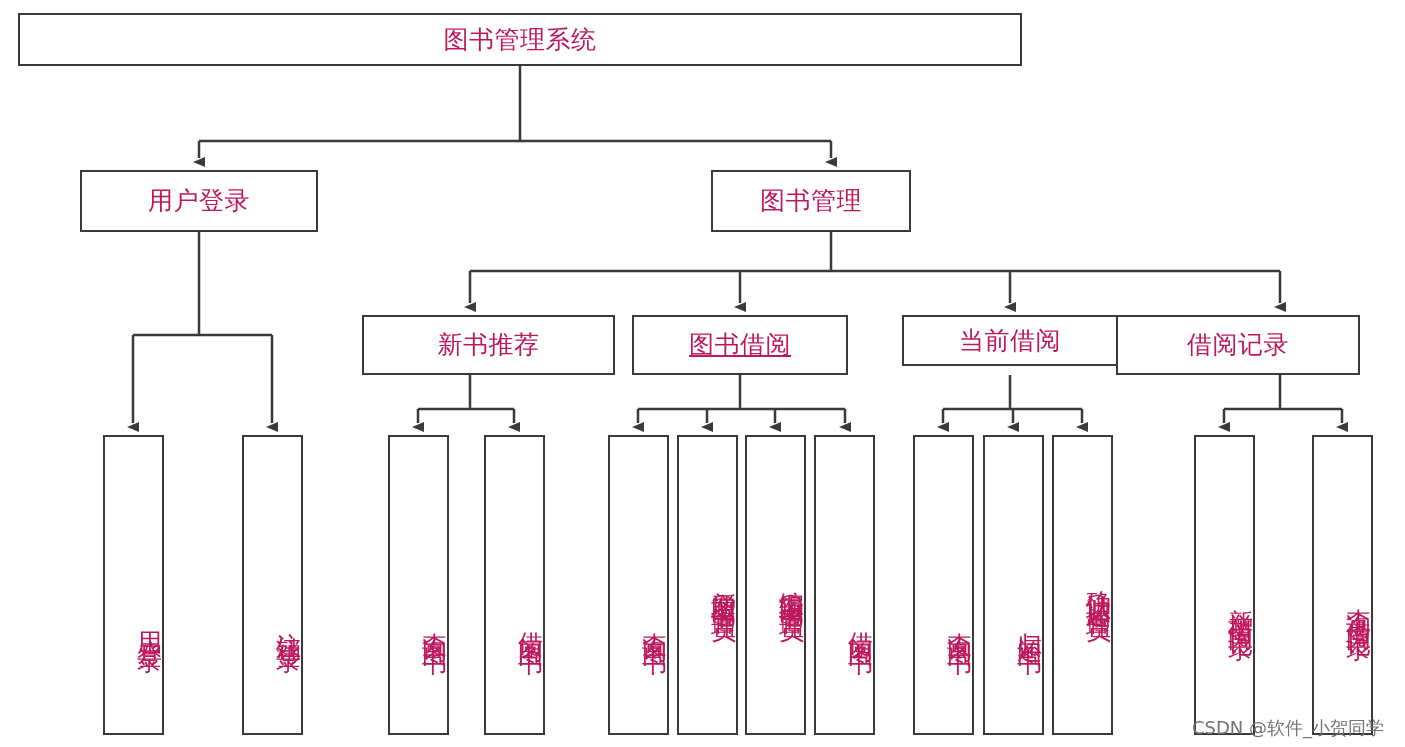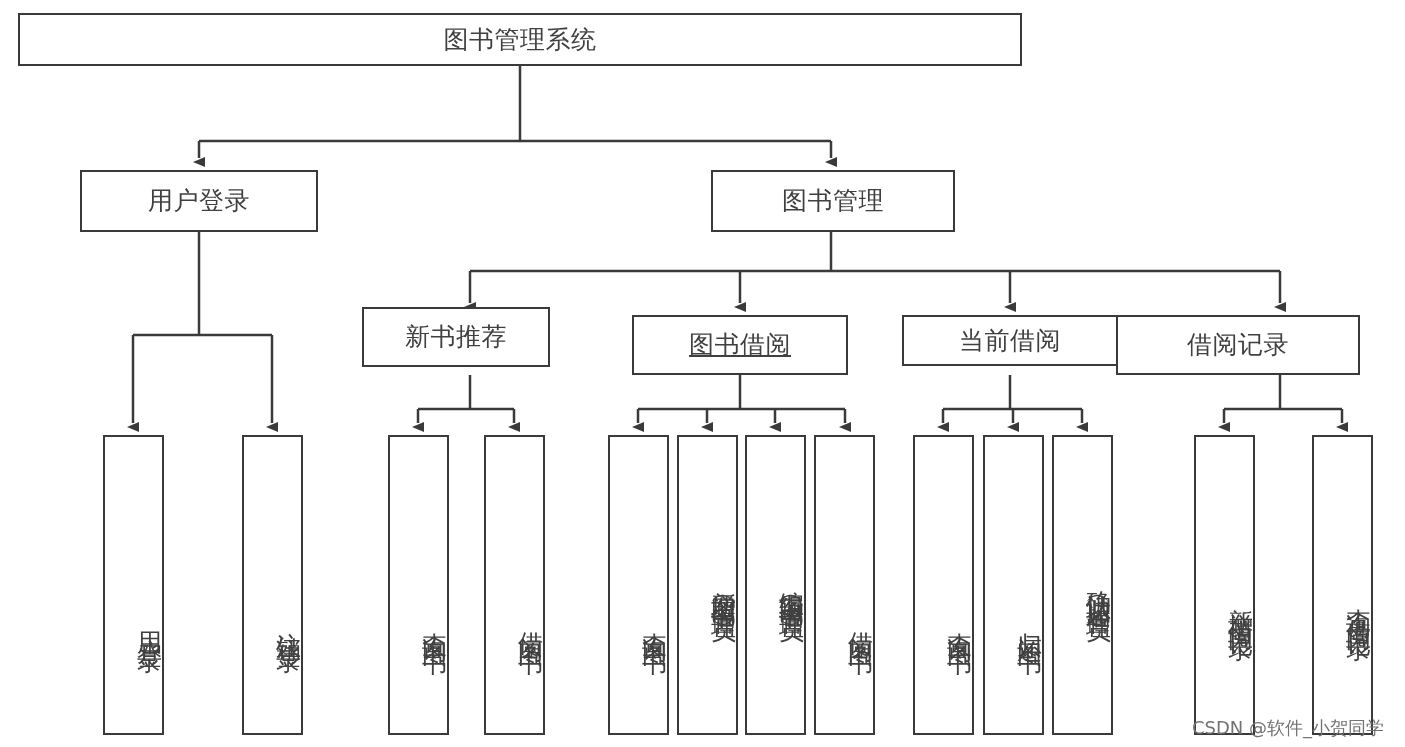--- a/index.html
+++ b/index.html
@@ -27,21 +27,21 @@
     pointer-events: none;
   }
   .node {
     position: absolute;
     box-sizing: border-box;
     background: #ffffff;
     border: 2.5px solid #3a3a3a;
     display: flex;
     align-items: center;
     justify-content: center;
-    color: #404040;
+    color: #be185d;
   }
   .node.horiz {
     font-size: 25px;
     letter-spacing: 0.5px;
     line-height: 1.1;
   }
   .node.root {
     font-size: 25px;
   }
   .node.vert {
@@ -116,23 +116,23 @@
       <path d="M1280,375 L1280,409"></path>
       <path d="M1224,409 L1342,409"></path>
       <path d="M1224,409 L1224,423" marker-end="url(#arrow)"></path>
       <path d="M1342,409 L1342,423" marker-end="url(#arrow)"></path>
     </g>
   </svg>
 
   <div class="node horiz root" style="left:18px; top:13px; width:1004px; height:53px;">图书管理系统</div>
 
   <div class="node horiz" style="left:80px; top:170px; width:238px; height:62px;">用户登录</div>
-  <div class="node horiz" style="left:711px; top:170px; width:244px; height:62px;">图书管理</div>
+  <div class="node horiz" style="left:711px; top:170px; width:200px; height:62px;">图书管理</div>
 
-  <div class="node horiz" style="left:362px; top:307px; width:188px; height:60px;">新书推荐</div>
+  <div class="node horiz" style="left:362px; top:315px; width:253px; height:60px;">新书推荐</div>
   <div class="node horiz" style="left:632px; top:315px; width:216px; height:60px;text-decoration:underline;">图书借阅</div>
   <div class="node horiz" style="left:902px; top:315px; width:216px; height:51px;">当前借阅</div>
   <div class="node horiz" style="left:1116px; top:315px; width:244px; height:60px;">借阅记录</div>
 
   <div class="node vert" style="left:103px; top:435px; width:61px; height:300px; padding-top:78px;">用户登录</div>
   <div class="node vert" style="left:242px; top:435px; width:61px; height:300px; padding-top:78px;">注销登录</div>
 
   <div class="node vert" style="left:388px; top:435px; width:61px; height:300px; padding-top:78px;">查询图书</div>
   <div class="node vert" style="left:484px; top:435px; width:61px; height:300px; padding-top:78px;">借阅图书</div>
 

